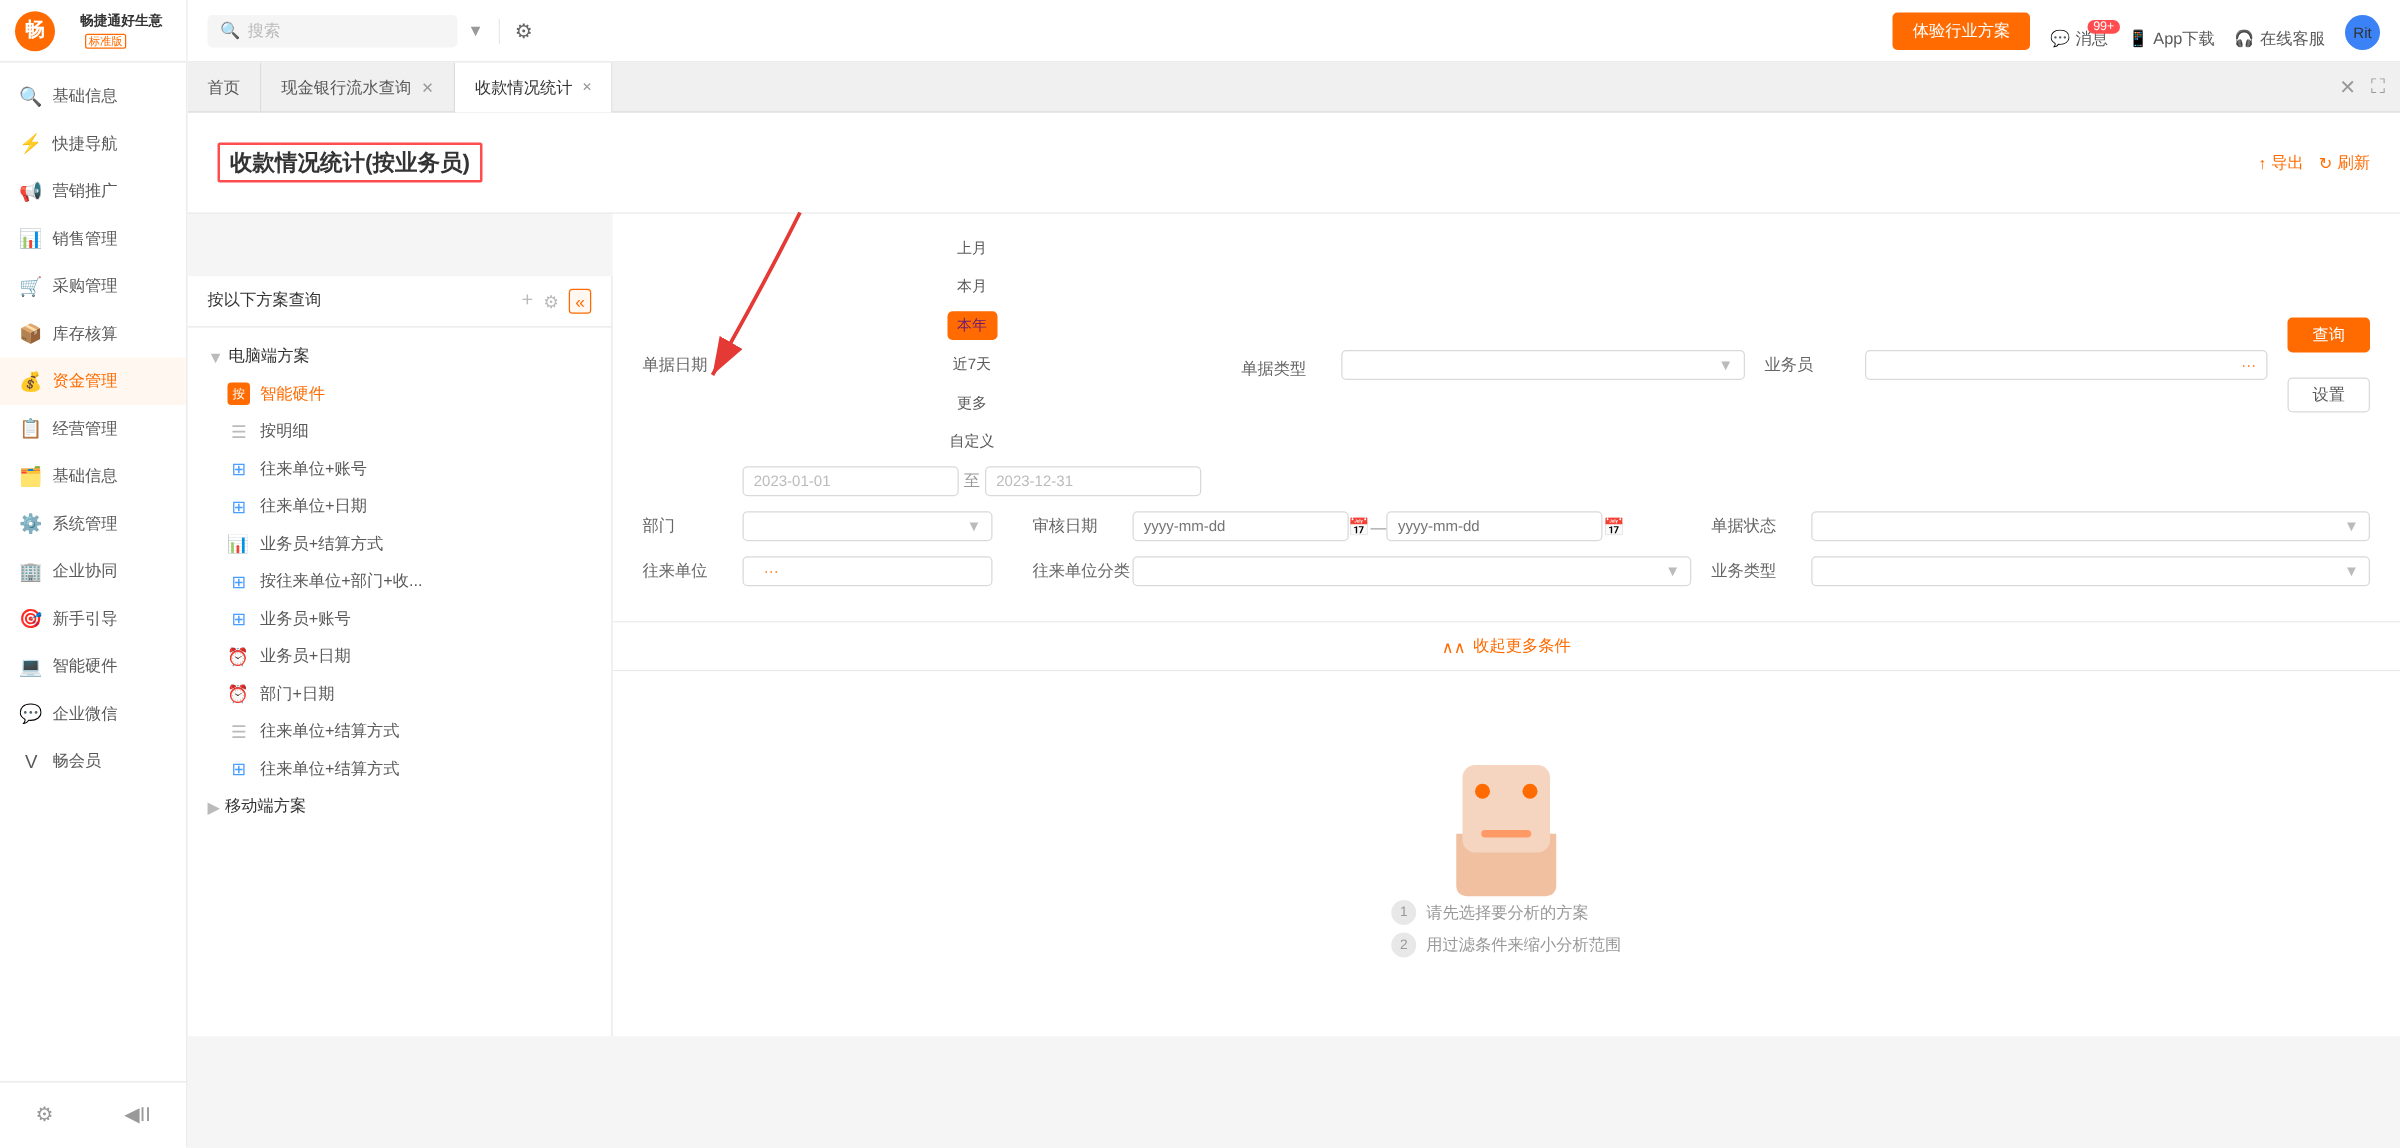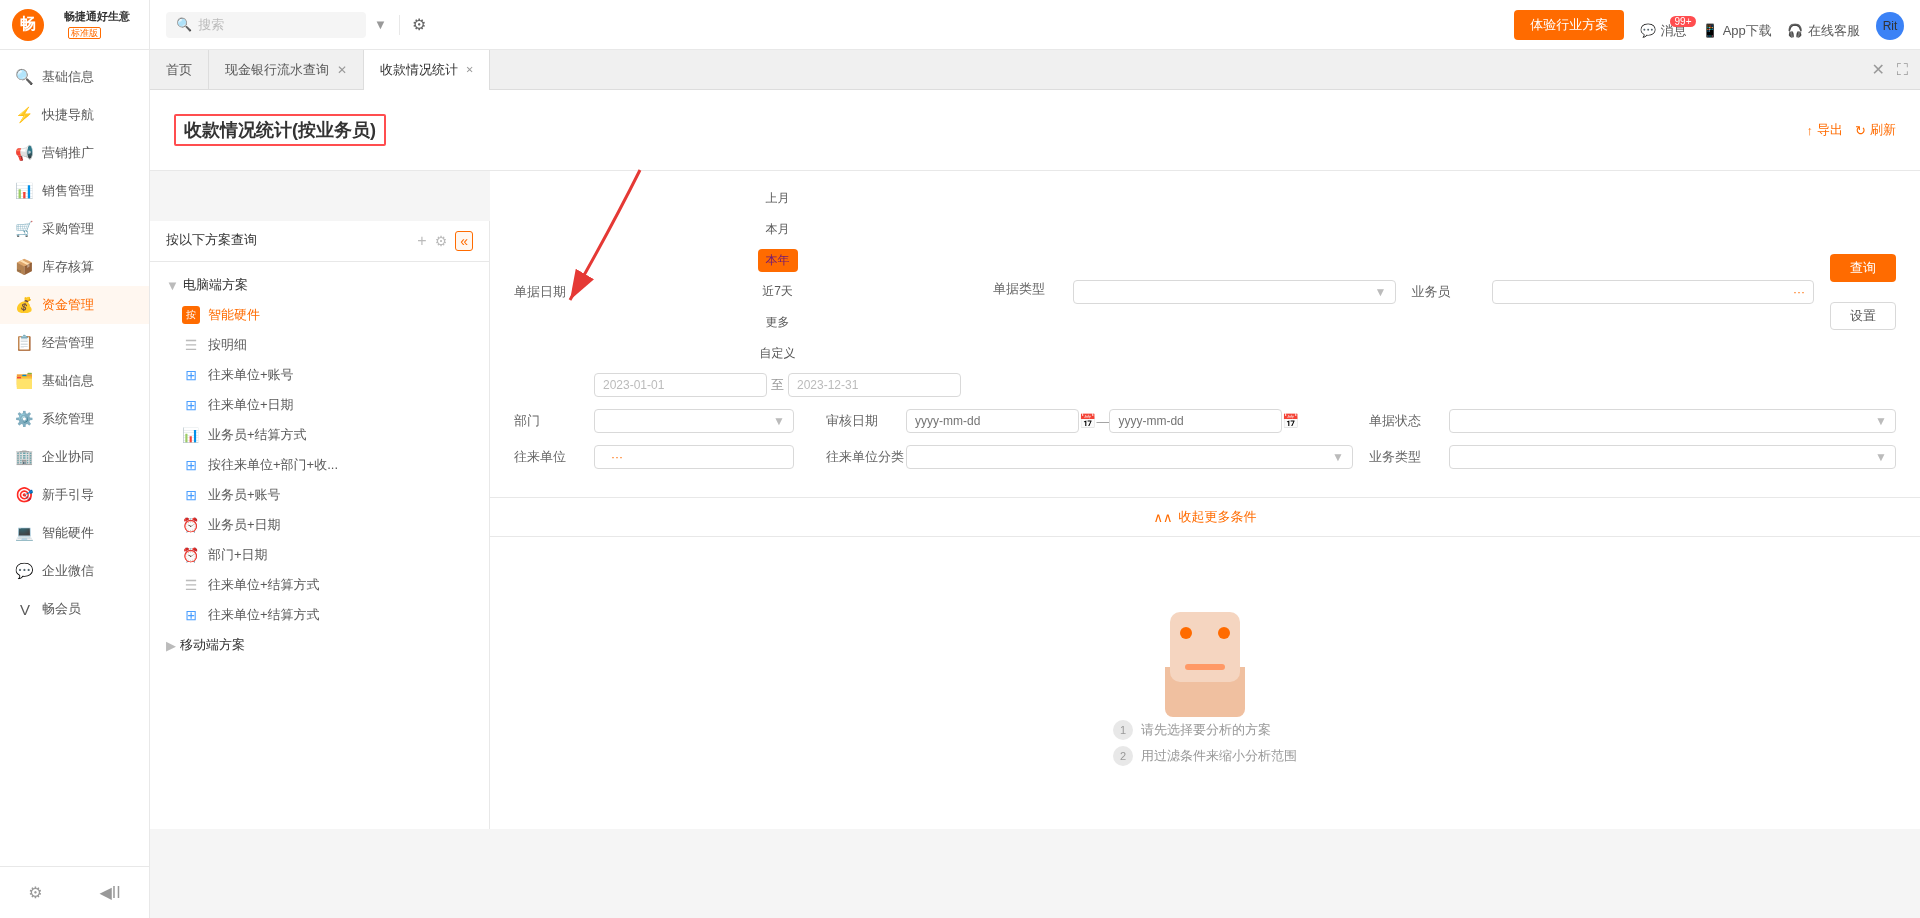--- a/index.html
+++ b/index.html
@@ -322,21 +322,21 @@
             <button class="date-btn">更多</button>
             <button class="date-btn">自定义</button>
             <div class="date-range">
               <input class="date-input" type="text" value="2023-01-01" style="">
               <span class="date-dash">至</span>
               <input class="date-input" type="text" value="2023-12-31" style="">
             </div>
           </div>
           <div style="width:32px"></div>
           <div style="display:flex;align-items:center;flex:1;gap:16px">
-            <div style="display:flex;align-items:flex-start;flex:1">
+            <div style="display:flex;align-items:flex-end;flex:1">
               <span class="filter-label">单据类型</span>
               <div class="filter-select" style="flex:1;min-width:180px">
                 <span></span>
                 <span class="arrow">▼</span>
               </div>
             </div>
             <div style="display:flex;align-items:center;flex:1">
               <span class="filter-label">业务员</span>
               <div class="filter-select" style="flex:1;min-width:180px">
                 <span></span>

